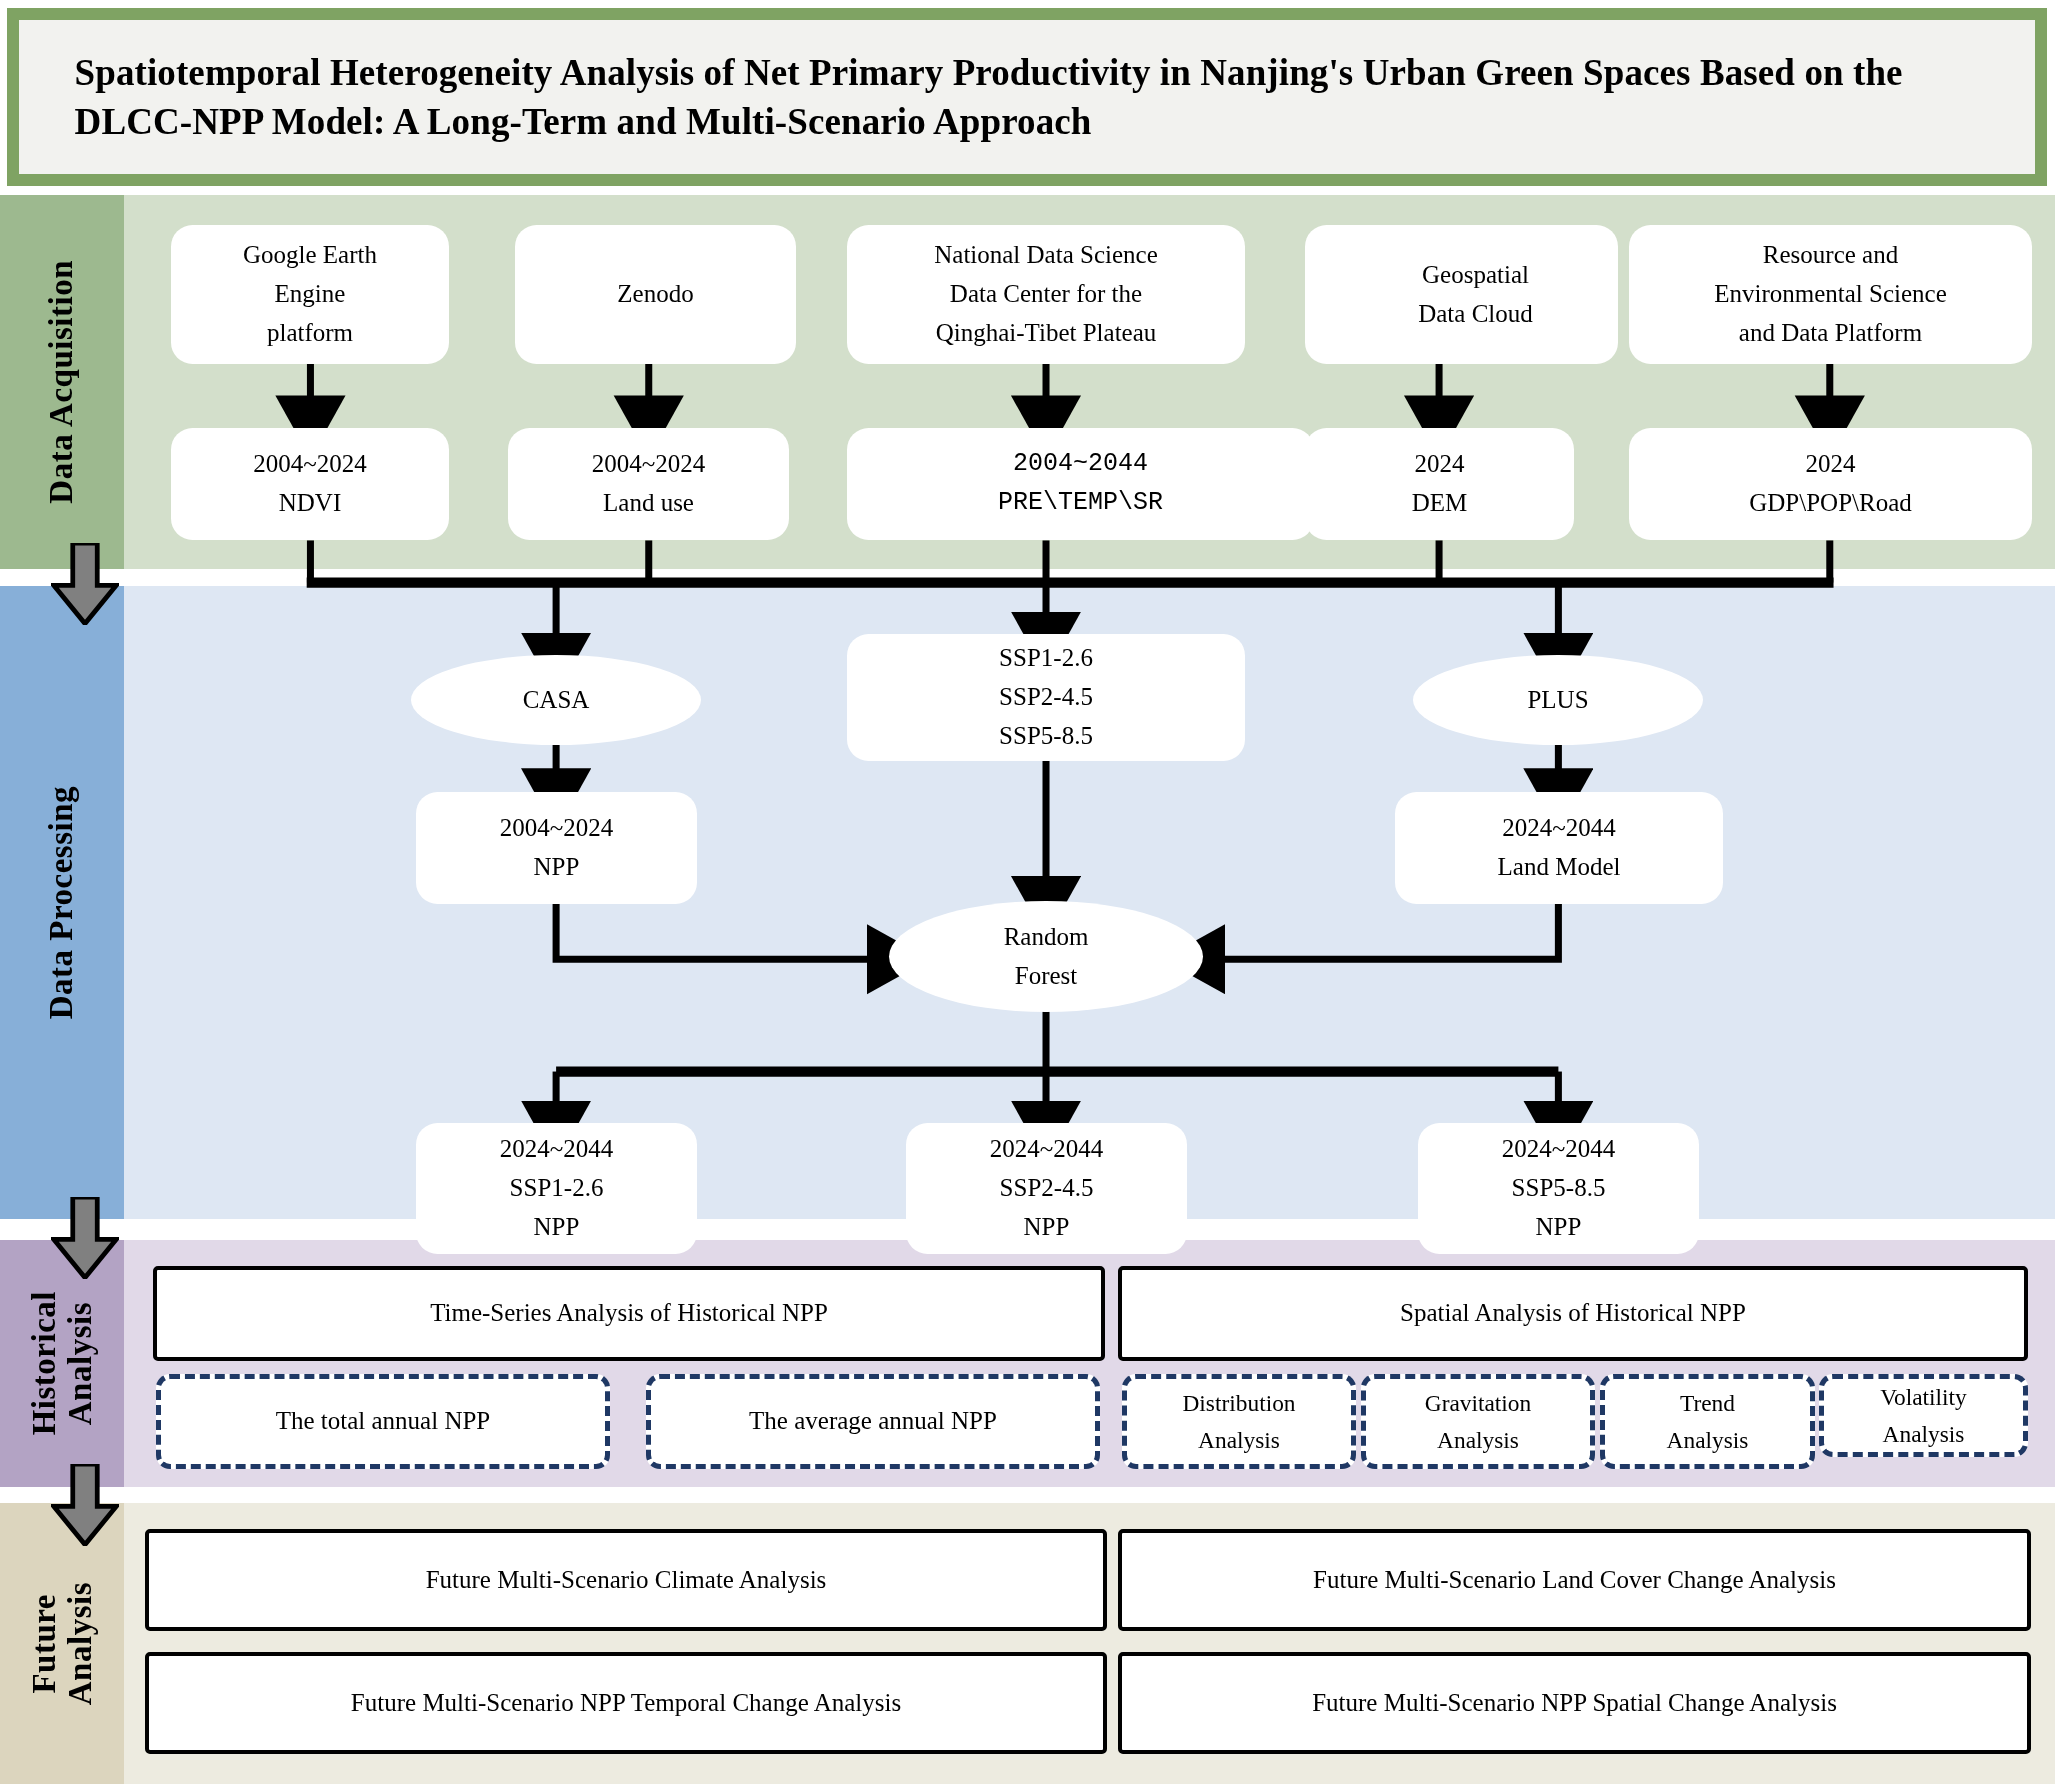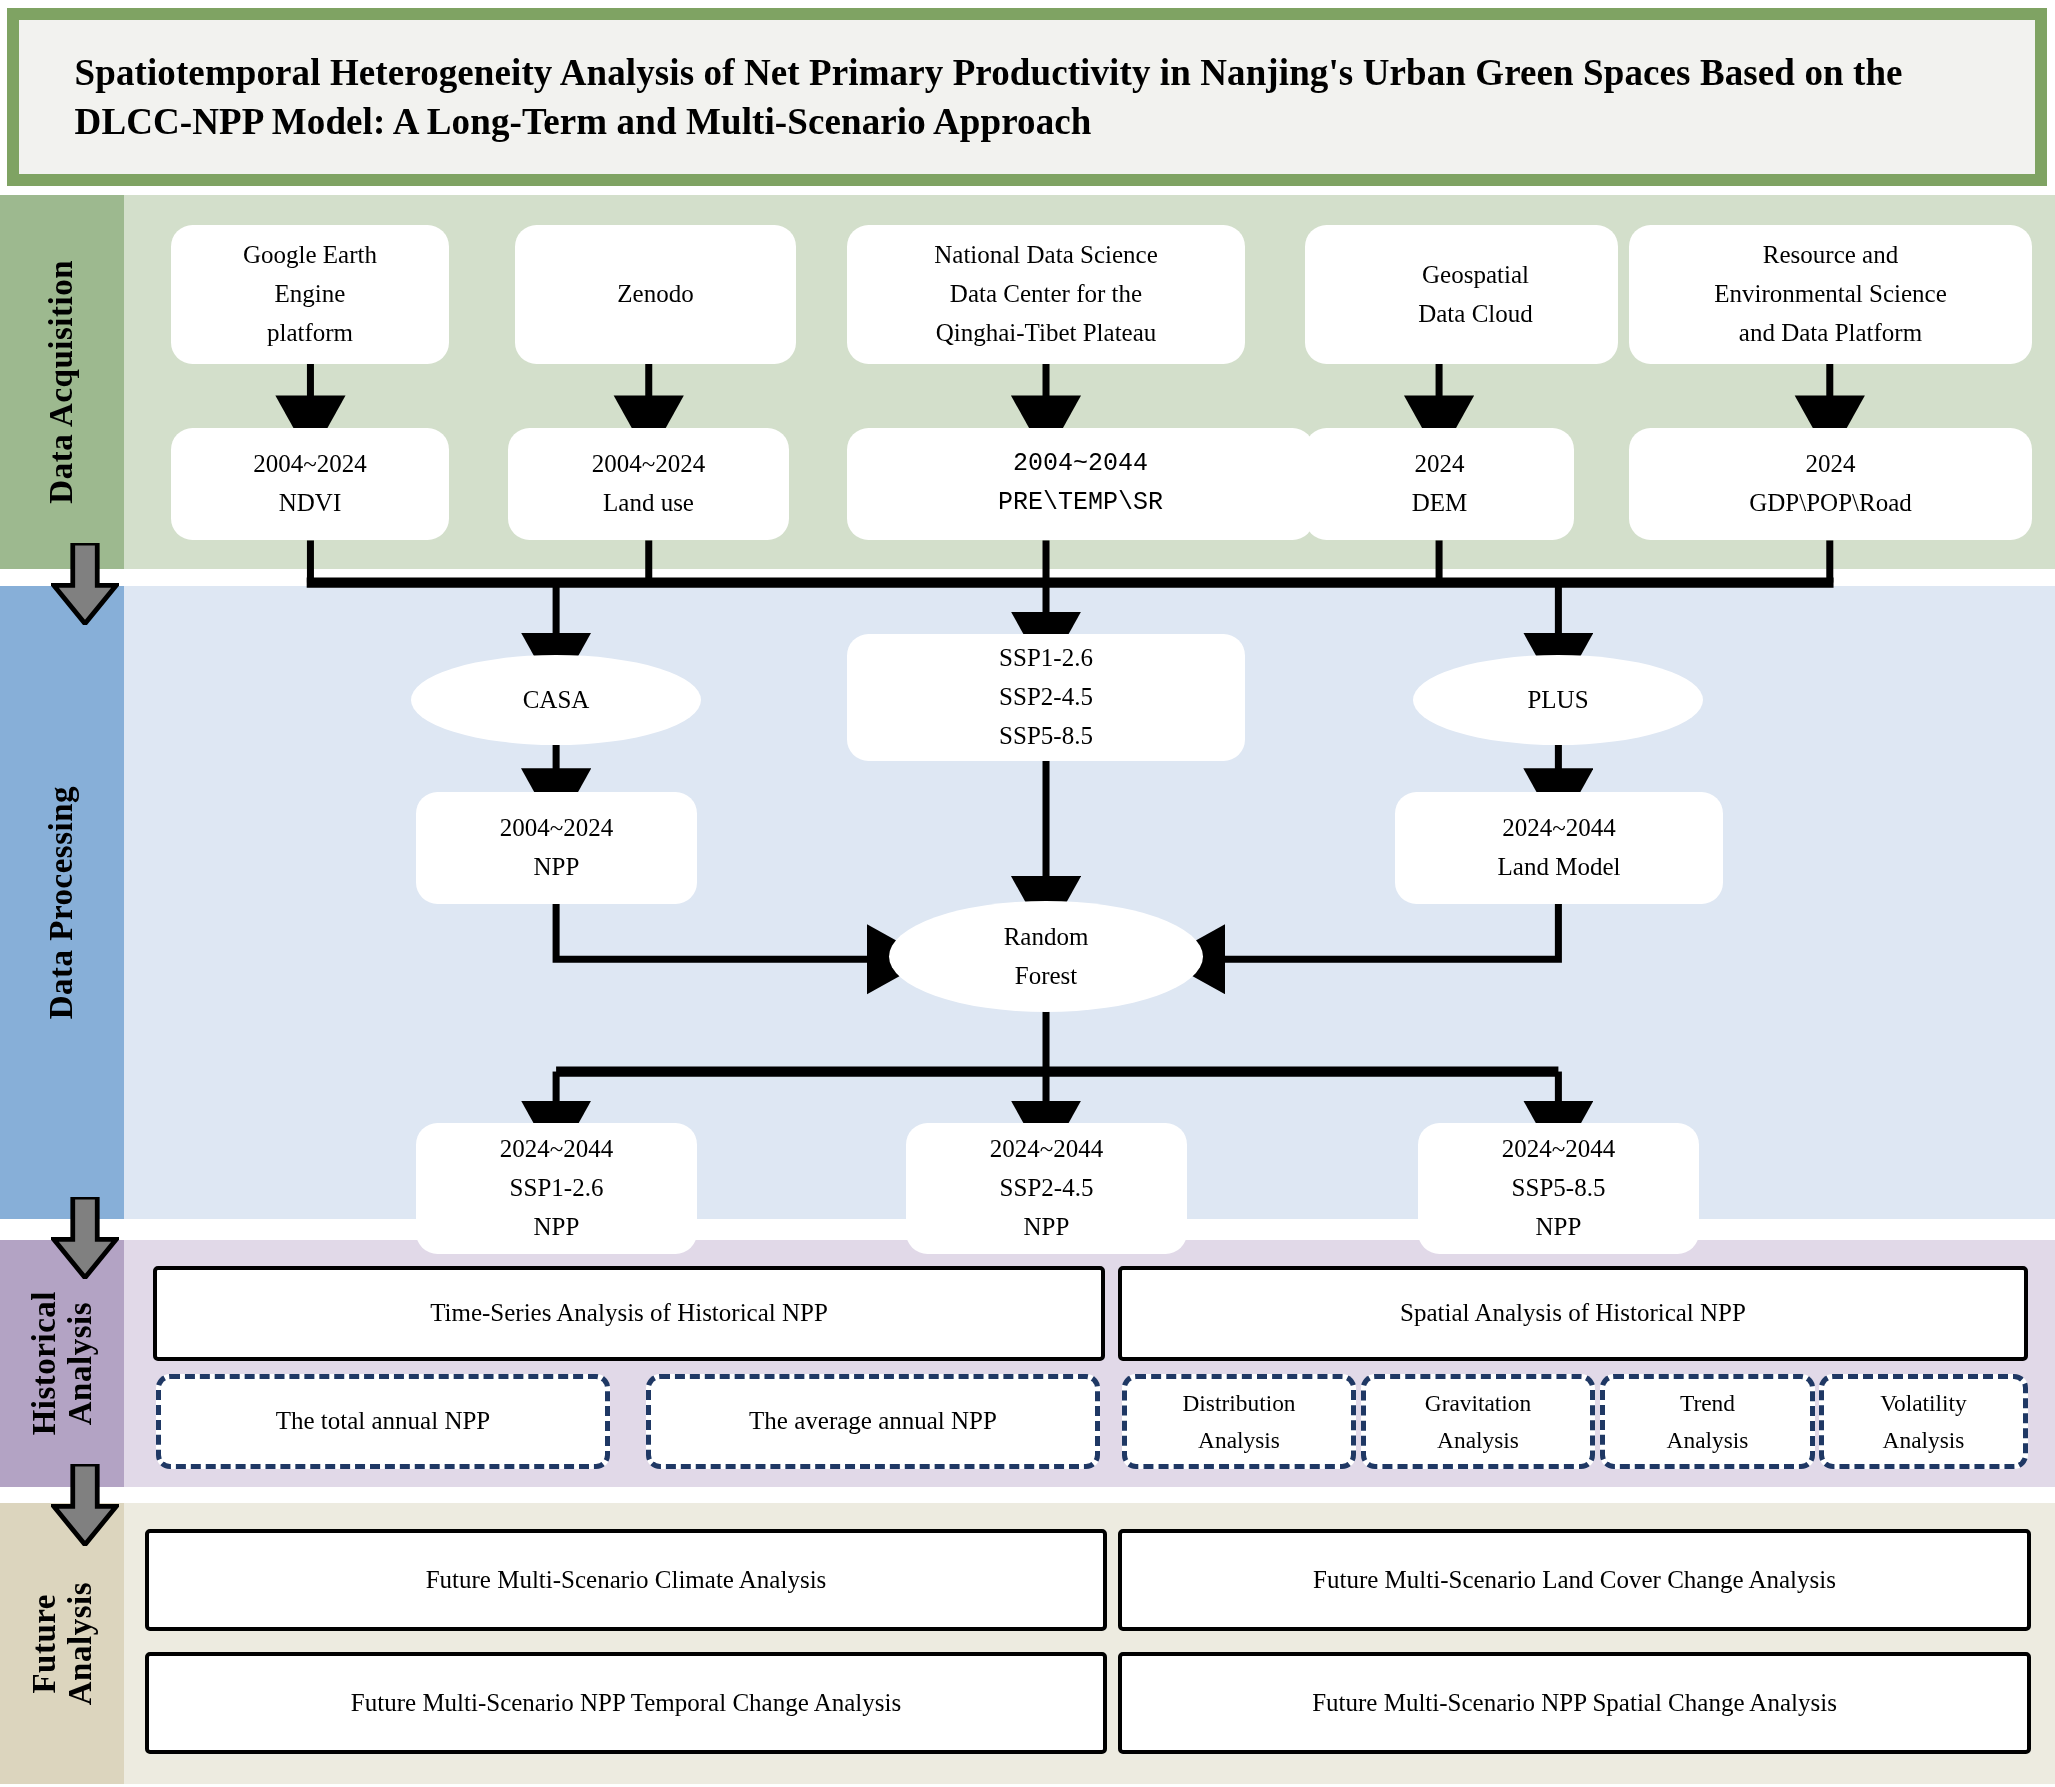--- a/index.html
+++ b/index.html
@@ -226,21 +226,21 @@
   </div>
   <div class="node dashed" style="left:1122px;top:1374px;width:234px;height:95px;font-size:23.4px;">
     <div><span>Distribution</span><br><span>Analysis</span></div>
   </div>
   <div class="node dashed" style="left:1361px;top:1374px;width:234px;height:95px;font-size:23.4px;">
     <div><span>Gravitation</span><br><span>Analysis</span></div>
   </div>
   <div class="node dashed" style="left:1600px;top:1374px;width:215px;height:95px;font-size:23.4px;">
     <div><span>Trend</span><br><span>Analysis</span></div>
   </div>
-  <div class="node dashed" style="left:1819px;top:1374px;width:209px;height:95px;font-size:23.4px;">
+  <div class="node dashed" style="left:1819px;top:1374px;width:209px;height:83px;font-size:23.4px;">
     <div><span>Volatility</span><br><span>Analysis</span></div>
   </div>
 
   <div class="node outlined" style="left:145px;top:1529px;width:962px;height:102px;">
     <div>Future Multi-Scenario Climate Analysis</div>
   </div>
   <div class="node outlined" style="left:1118px;top:1529px;width:913px;height:102px;align-items:center;">
     <div>Future Multi-Scenario Land Cover Change Analysis</div>
   </div>
   <div class="node outlined" style="left:145px;top:1652px;width:962px;height:102px;">

